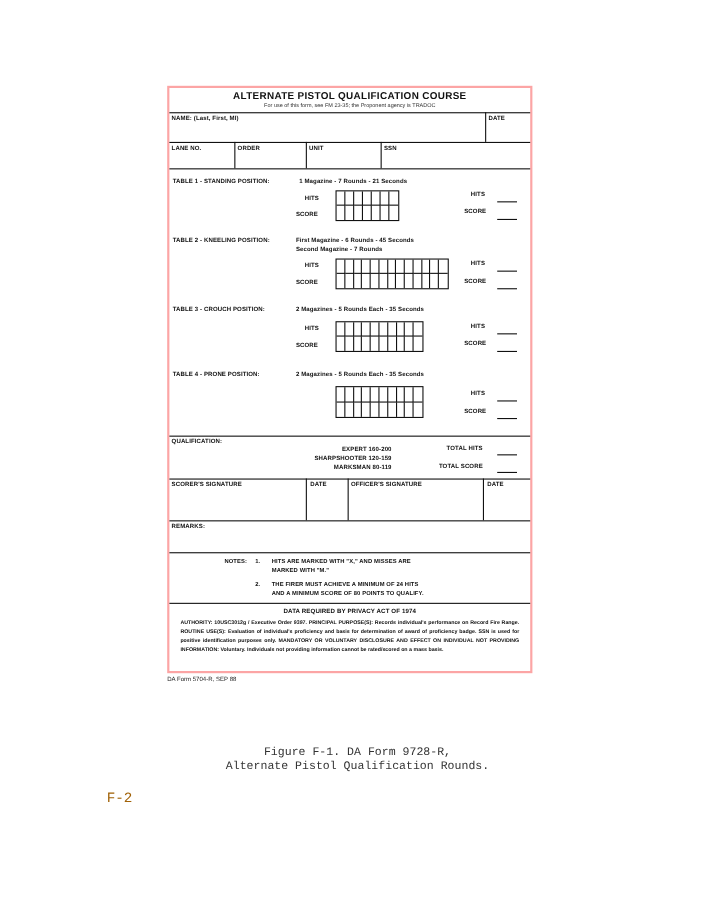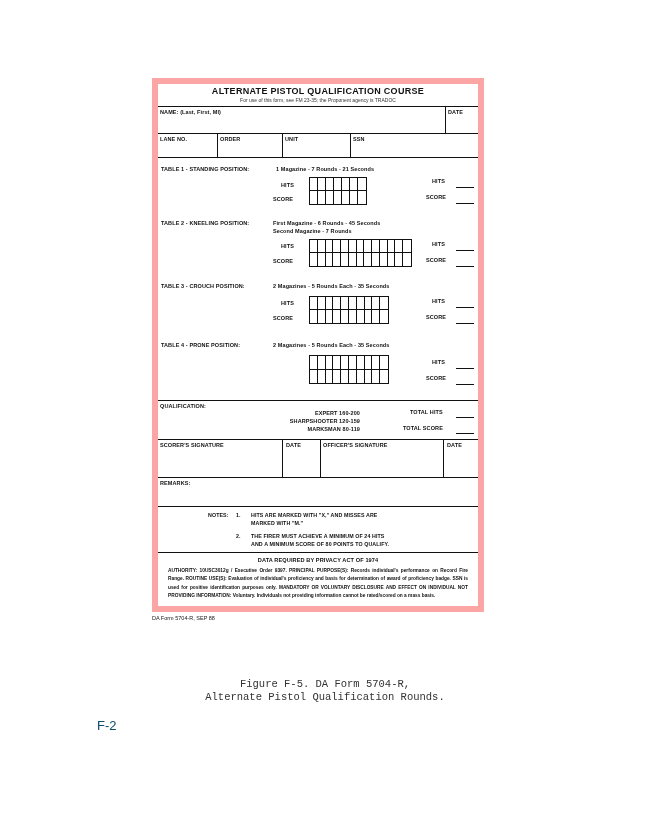--- a/index.html
+++ b/index.html
@@ -1,33 +1,33 @@
 <!DOCTYPE html>
 <html><head>
 <meta charset="utf-8">
 <style>
   html, body { margin:0; padding:0; background:#ffffff; }
   body { width:650px; height:839px; position:relative; overflow:hidden;
          font-family:"Liberation Sans", sans-serif; color:#111; }
   .form { position:absolute; left:152px; top:78px; width:332px; height:534px;
-          border:6px solid #fca5a5; box-sizing:border-box; }
+          border:2px solid #fca5a5; box-sizing:border-box; }
   .abs { position:absolute; }
   .hl { position:absolute; left:0; right:0; height:0; border-top:1.5px solid #111; }
   .vl { position:absolute; width:0; border-left:1.5px solid #111; }
   .lbl { position:absolute; font-size:5.5px; font-weight:bold; letter-spacing:0.1px; white-space:nowrap; }
   .title { position:absolute; left:0; right:0; top:2px; text-align:center; font-size:9px; font-weight:bold; letter-spacing:0.3px; }
   .subtitle { position:absolute; left:0; right:0; top:13px; text-align:center; font-size:5px; color:#333; }
   .grid { position:absolute; display:grid; border:1px solid #111; box-sizing:border-box; }
   .cell { border-right:1px solid #111; border-bottom:1px solid #111; box-sizing:border-box; }
   .blank { position:absolute; width:18px; border-bottom:1px solid #111; height:0; }
   .notes { font-size:5.3px; font-weight:bold; }
   .privacy { position:absolute; left:10px; right:10px; font-size:4.8px; font-weight:bold; line-height:8.3px; text-align:justify; }
   .footer-form { position:absolute; left:152px; top:615px; font-size:5.5px; color:#222; }
   .caption { position:absolute; left:0; width:650px; text-align:center; font-family:"Liberation Mono", monospace; font-size:10.5px; color:#333; line-height:13px; }
-  .pagenum { position:absolute; left:97px; top:718px; font-family:Liberation Sans, sans-serif; font-size:13px; color:#0c4a6e; }
+  .pagenum { position:absolute; left:97px; top:718px; font-family:Liberation Mono, monospace; font-size:13px; color:#a16207; }
 </style>
 </head>
 <body>
 
 <div class="form">
 
   <div class="title">ALTERNATE PISTOL QUALIFICATION COURSE</div>
   <div class="subtitle">For use of this form, see FM 23-35; the Proponent agency is TRADOC</div>
 
   <div class="hl" style="top:22px"></div>
@@ -224,16 +224,16 @@
 
   <div class="hl" style="top:468px"></div>
   <div>
     <div class="lbl" style="left:0; right:0; top:473px; text-align:center; font-size:5.6px">DATA REQUIRED BY PRIVACY ACT OF 1974</div>
     <div class="privacy" style="top:483px">AUTHORITY: 10USC3012g / Executive Order 9397. PRINCIPAL PURPOSE(S): Records individual's performance on Record Fire Range. ROUTINE USE(S): Evaluation of individual's proficiency and basis for determination of award of proficiency badge. SSN is used for positive identification purposes only. MANDATORY OR VOLUNTARY DISCLOSURE AND EFFECT ON INDIVIDUAL NOT PROVIDING INFORMATION: Voluntary. Individuals not providing information cannot be rated/scored on a mass basis.</div>
   </div>
 </div>
 
 <div class="footer-form">DA Form 5704-R, SEP 88</div>
 
-<div class="caption" style="top:678px">Figure F-5. DA Form 5704-R,</div>
+<div class="caption" style="top:678px">Figure F-1. DA Form 9728-R,</div>
 <div class="caption" style="top:691px">Alternate Pistol Qualification Rounds.</div>
 
 <div class="pagenum">F-2</div>
 
 </body></html>

